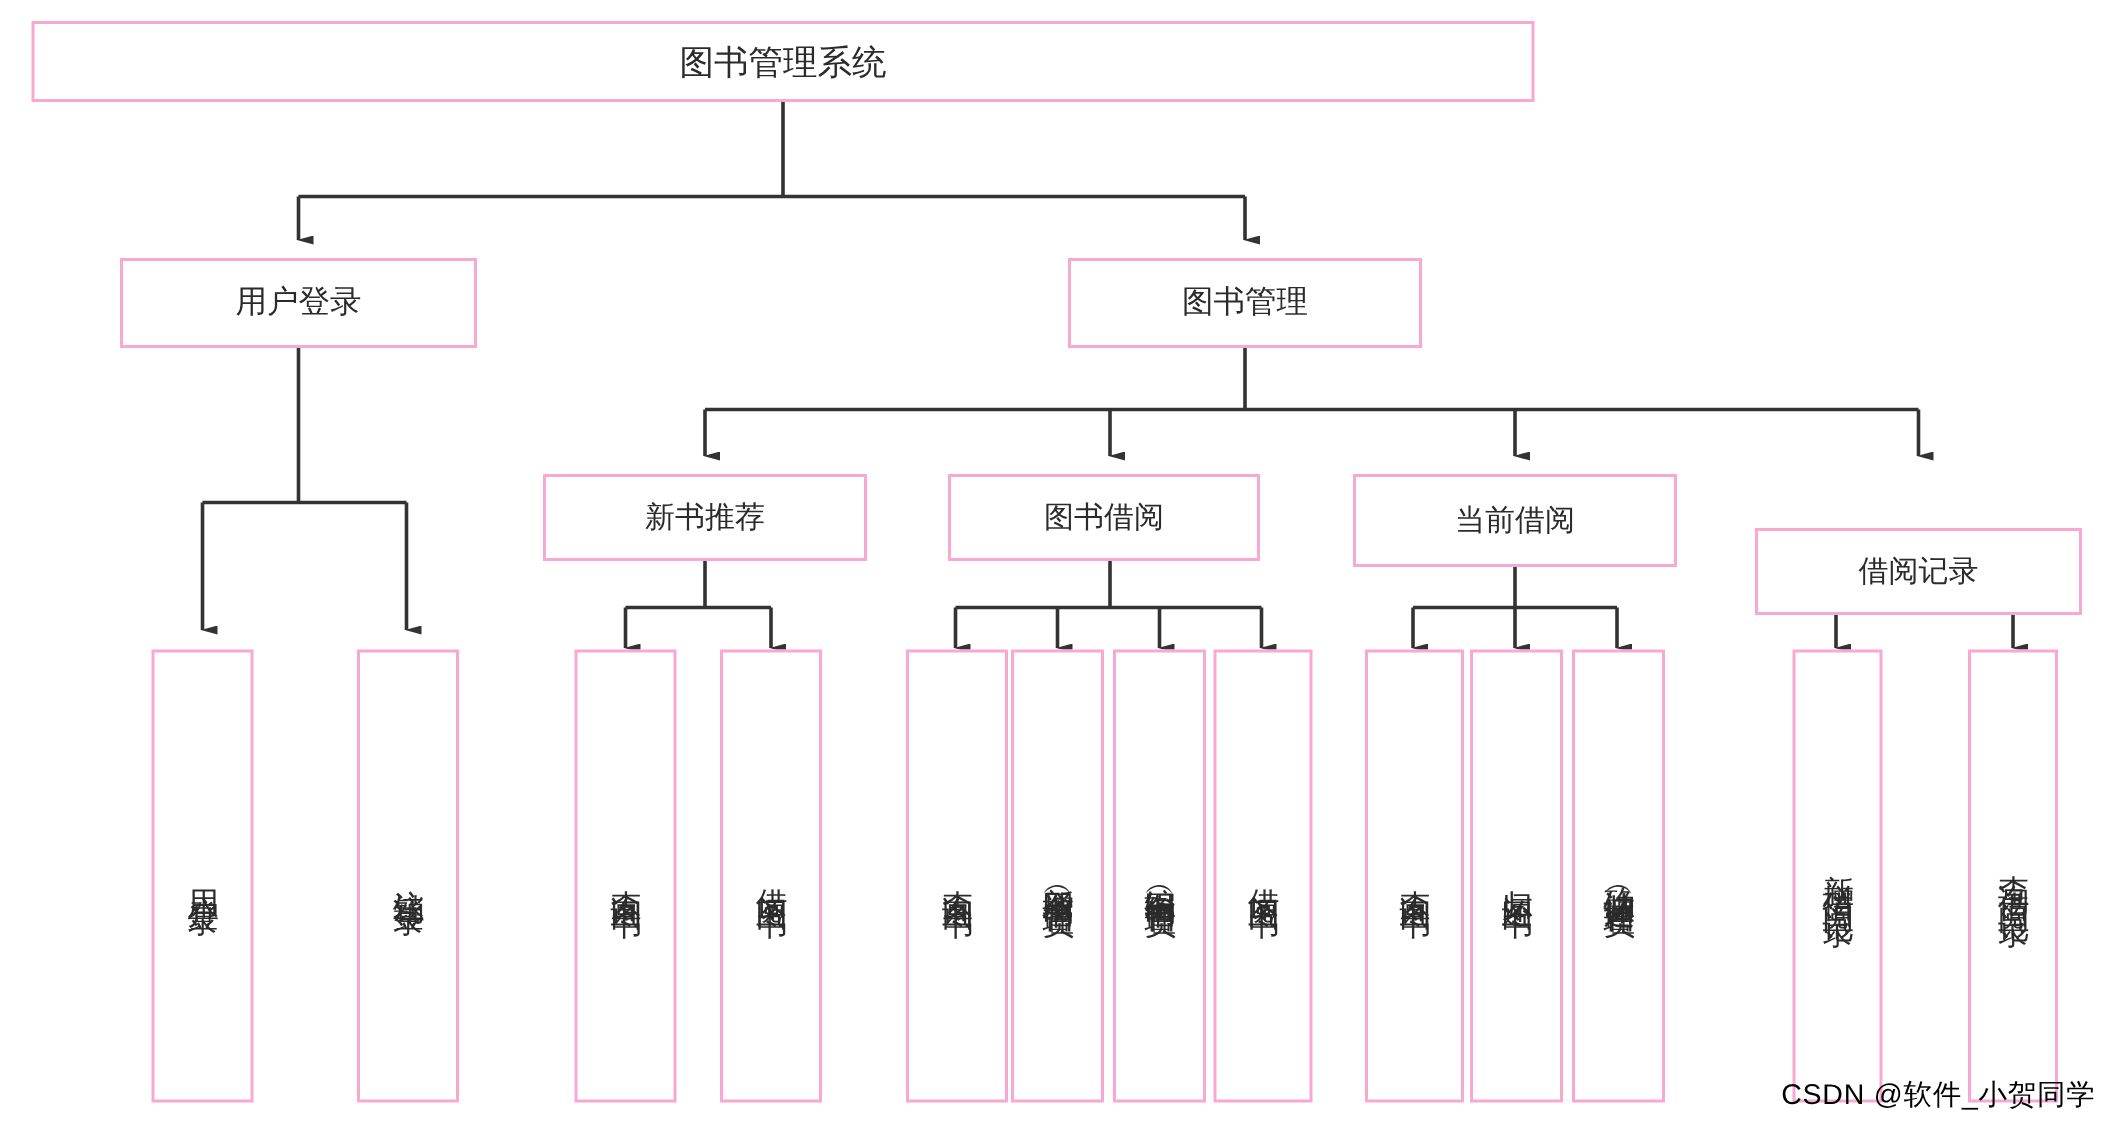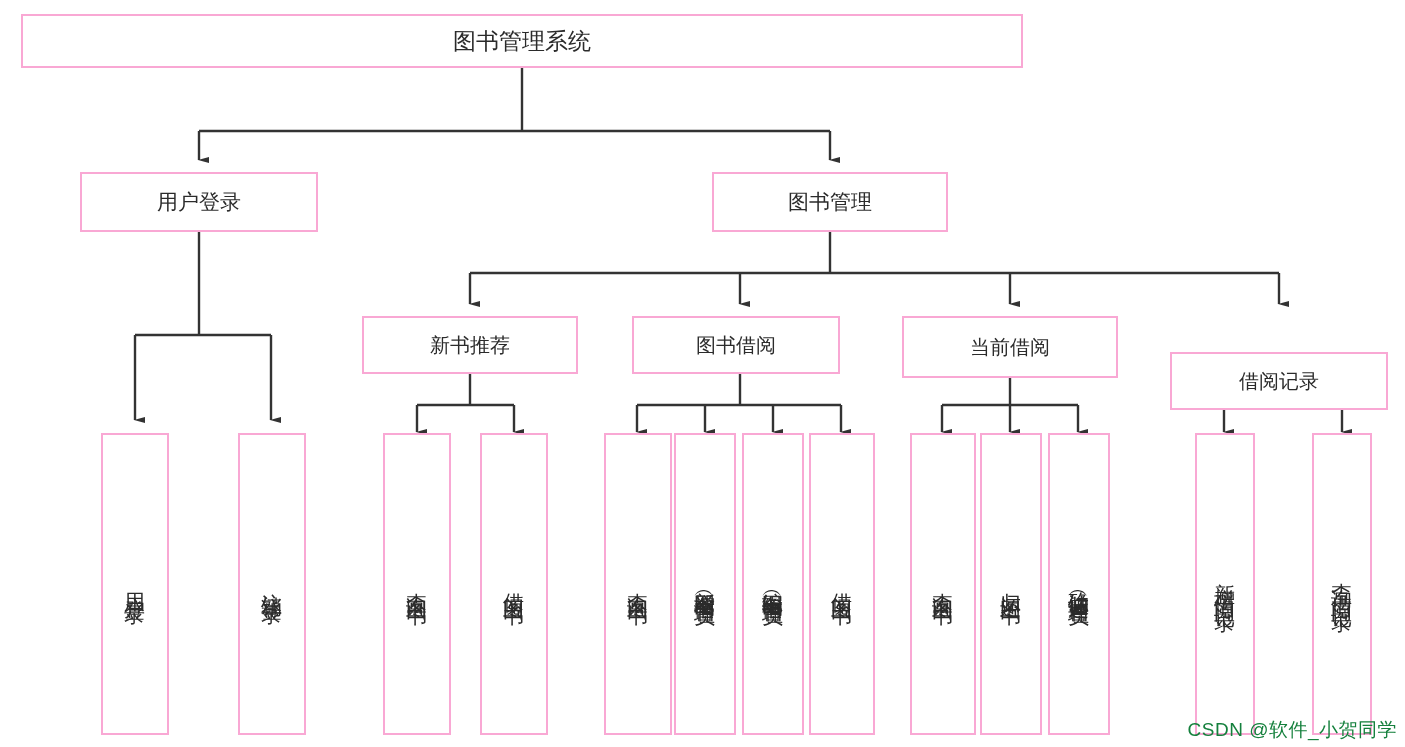--- a/index.html
+++ b/index.html
@@ -54,21 +54,21 @@
     font-size: 21px;
     letter-spacing: 4px;
     line-height: 1;
     white-space: nowrap;
   }
   .watermark {
     position: absolute;
     right: 8px;
     bottom: 4px;
     font-size: 19px;
-    color: #15803d;
+    color: #000000;
     letter-spacing: 0.5px;
     white-space: nowrap;
   }
 </style>
 </head>
 <body>
 
 <div id="canvas">
 
   <svg class="wires" viewBox="0 0 1405 747" xmlns="http://www.w3.org/2000/svg">

